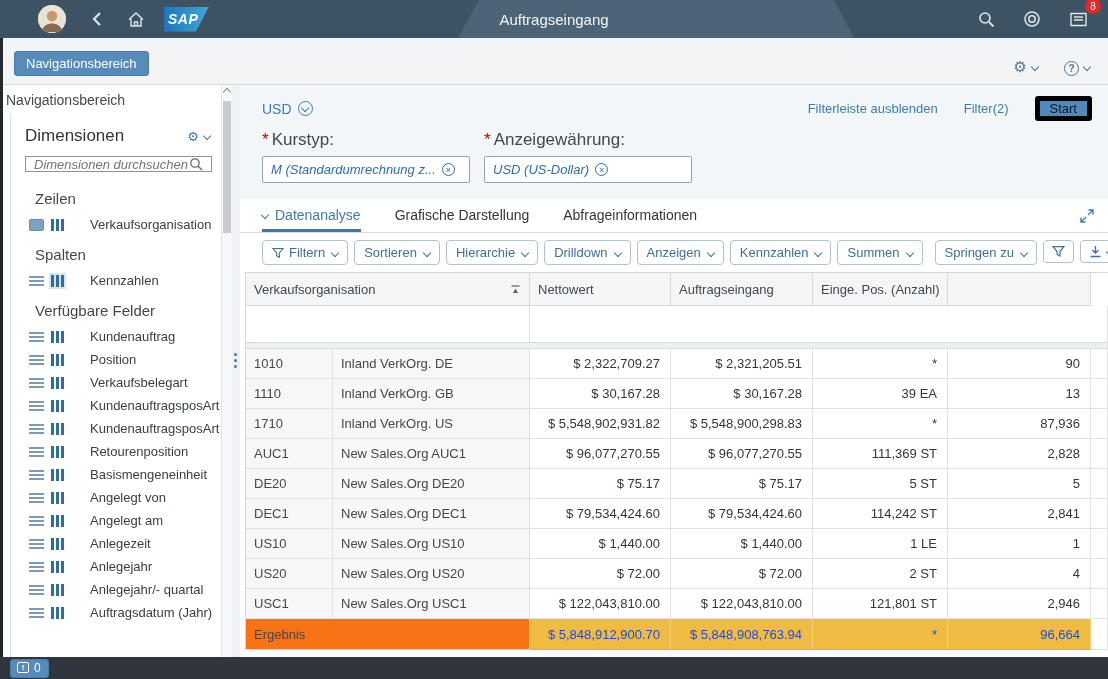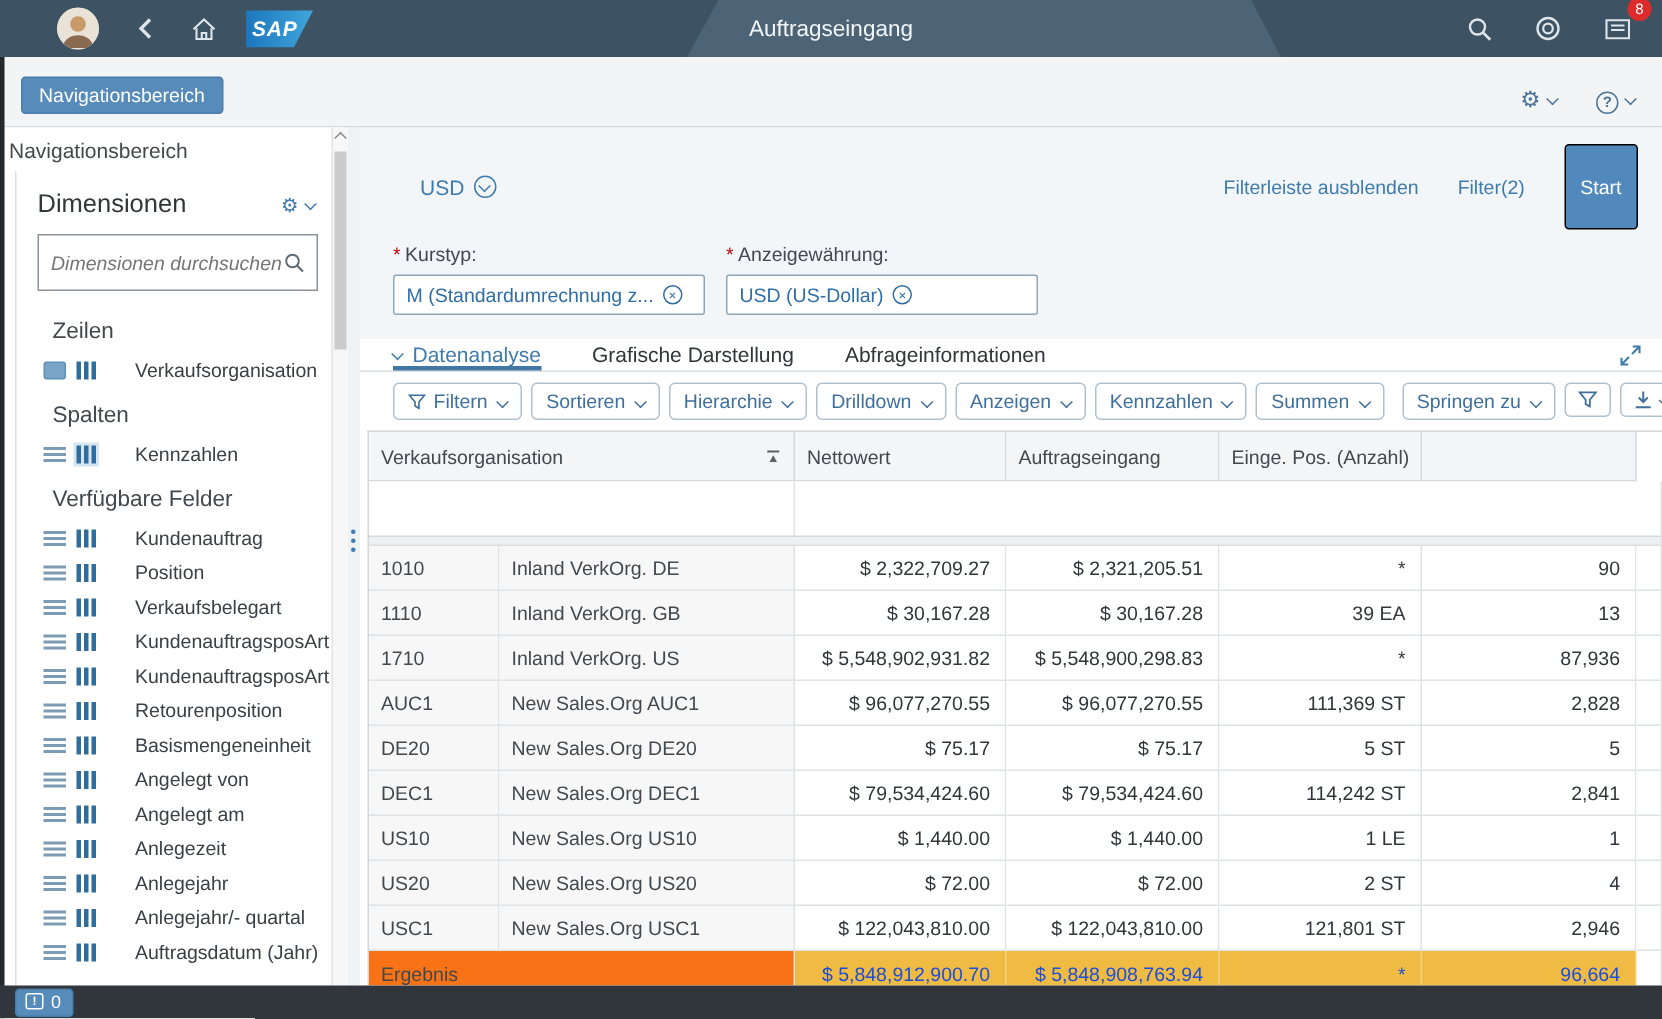--- a/index.html
+++ b/index.html
@@ -37,21 +37,21 @@
   .bodyrow { display: flex; height: 572px; }
   .left-edge { position: absolute; left: 0; top: 38px; bottom: 0; width: 3px; background: #23282d; z-index: 8; }
 
   
   .sidebar { width: 232px; background: #fff; position: relative; flex: 0 0 auto; overflow: hidden; }
   .side-head { font-size: 14px; color: #45494d; padding: 7px 0 6px 6px; }
   .dim-panel { margin-left: 10px; border-left: 1px solid #dcе0e3; border-left: 1px solid #dce0e3; height: calc(100% - 28px); padding-top: 8px; }
   .dim-title-row { display: flex; align-items: center; padding: 4px 22px 10px 14px; }
   .dim-title { font-size: 17px; color: #32363a; }
   .dim-tools { margin-left: auto; color: #3f7bab; display: flex; align-items: center; }
-  .dim-search { margin: 0 20px 8px 14px; height: 38px; border: 1px solid #8b939b; background: #fff; display: flex; align-items: center; padding: 0 8px; }
+  .dim-search { margin: 0 20px 8px 14px; height: 16px; border: 1px solid #8b939b; background: #fff; display: flex; align-items: center; padding: 0 8px; }
   .dim-search input { border: 0; outline: 0; flex: 1; font-size: 13px; font-style: italic; color: #6a7076; font-family: inherit; background: transparent; width: 120px; }
   .grp-label { font-size: 15px; color: #41484e; padding: 10px 0 6px 24px; }
   .dim-item { display: flex; align-items: center; padding: 4px 0 4px 18px; min-height: 22px; }
   .dim-item .lbl { font-size: 13px; color: #394046; margin-left: 26px; white-space: nowrap; }
   .ic-rows { width: 15px; height: 10px; flex: 0 0 auto;
     background-image: linear-gradient(#7d9cb4,#7d9cb4), linear-gradient(#7d9cb4,#7d9cb4), linear-gradient(#7d9cb4,#7d9cb4);
     background-size: 15px 2px; background-position: 0 0, 0 4px, 0 8px; background-repeat: no-repeat; }
   .ic-rows.active { background-image: none; background-color: #7aa4c6; border: 1px solid #5d90ba; border-radius: 2px; height: 12px; }
   .ic-cols { width: 13px; height: 12px; margin-left: 7px; flex: 0 0 auto;
     background-image: linear-gradient(#2e6d9e,#2e6d9e), linear-gradient(#2e6d9e,#2e6d9e), linear-gradient(#2e6d9e,#2e6d9e);
@@ -61,32 +61,32 @@
   .side-scroll .arrow { position: absolute; top: 4px; left: 2px; width: 6px; height: 6px; border-left: 1.5px solid #8a8a8a; border-top: 1.5px solid #8a8a8a; transform: rotate(45deg); }
   .side-thumb { position: absolute; top: 16px; left: 1px; right: 1px; height: 132px; background: #cbcbcb; }
 
   .splitter { width: 8px; background: #eef2f5; position: relative; flex: 0 0 auto; }
   .grip { position: absolute; top: 268px; left: 2px; display: flex; flex-direction: column; gap: 3px; }
   .grip i { width: 3px; height: 3px; border-radius: 50%; background: #3f7bab; }
 
   
   .main { flex: 1; display: flex; flex-direction: column; background: #f3f6f9; overflow: hidden; }
   .filter-area { padding: 11px 16px 16px 22px; }
-  .fa-row1 { display: flex; align-items: center; margin-left: 18px; }
+  .fa-row1 { display: flex; align-items: center; }
   .usd-menu { color: #3f7bab; font-size: 14px; display: inline-flex; align-items: center; }
   .circ { display: inline-flex; align-items: center; justify-content: center; width: 15px; height: 15px; border: 1px solid currentColor; border-radius: 50%; margin-left: 6px; }
   .circ .chv { margin: -2px 0 0 0; }
   .fa-links { margin-left: auto; display: flex; align-items: center; gap: 26px; }
   .blue-link { color: #3f7bab; font-size: 13px; text-decoration: none; }
-  .start-btn { background: #5289bd; border: 1px solid #000000; color: #ffffff; font-size: 13px; padding: 20px 10px; border-radius: 3px; font-family: inherit; }
+  .start-btn { background: #5289bd; border: 5px solid #000000; color: #0f172a; font-size: 13px; padding: 0 10px; border-radius: 3px; font-family: inherit; }
   .fa-fields { display: flex; gap: 14px; margin-top: 9px; }
   .field { width: 208px; }
-  .field-label { font-size: 13px; color: #41484e; margin-bottom: 6px; }
+  .field-label { font-size: 17px; color: #41484e; margin-bottom: 6px; }
   .req { color: #b00; margin-right: 3px; }
-  .token-input { height: 27px; border: 1px solid #8fa6ba; background: #fff; border-radius: 2px; display: flex; align-items: center; padding: 0 8px; color: #2f6ea5; font-size: 13px; white-space: nowrap; overflow: hidden; }
+  .token-input { height: 27px; border: 1px solid #8fa6ba; background: #fff; border-radius: 2px; display: flex; align-items: center; padding: 0 8px; color: #2f6ea5; font-size: 13px; white-space: nowrap; overflow: hidden; font-style: italic; }
   .decl { display: inline-flex; align-items: center; justify-content: center; width: 13px; height: 13px; border: 1px solid currentColor; border-radius: 50%; font-size: 9px; margin-left: 6px; flex: 0 0 auto; }
 
   .content-panel { background: #fff; flex: 1; display: flex; flex-direction: column; overflow: hidden; }
   .tabs-row { display: flex; align-items: stretch; height: 34px; border-bottom: 1px solid #d9dde0; padding: 0 14px 0 22px; }
   .tab { display: flex; align-items: center; font-size: 14px; color: #32363a; margin-right: 34px; border-bottom: 3px solid transparent; padding-top: 2px; }
   .tab.active { color: #3f7bab; border-bottom-color: #4077a3; }
   .tab.active .chv { margin: 0 7px 0 0; }
   .expand-btn { margin-left: auto; display: flex; align-items: center; }
 
   .toolbar { display: flex; align-items: flex-start; gap: 6px; padding: 7px 12px 7px 22px; }

